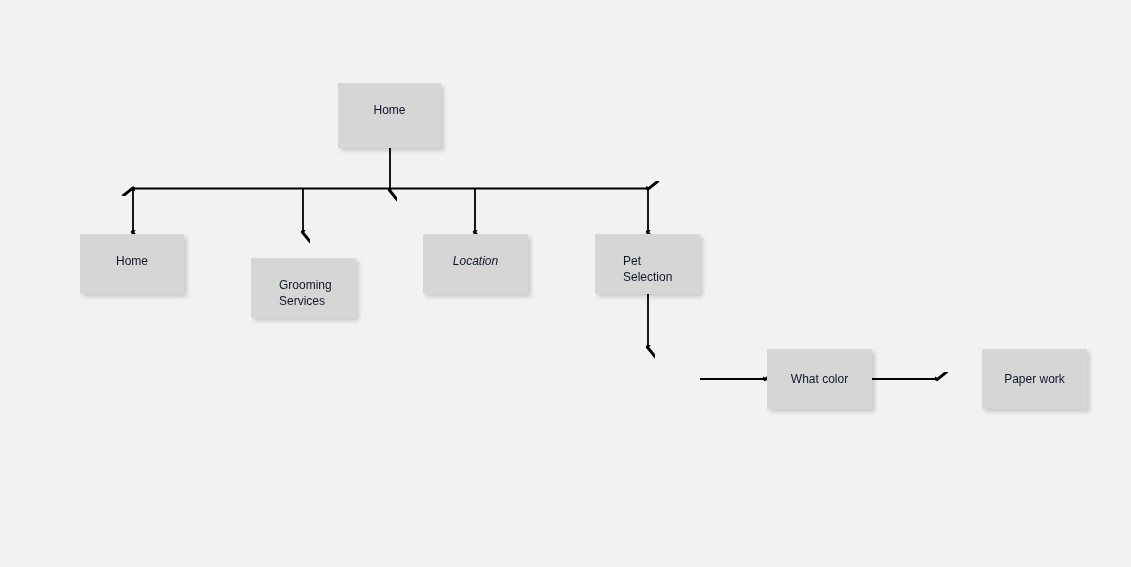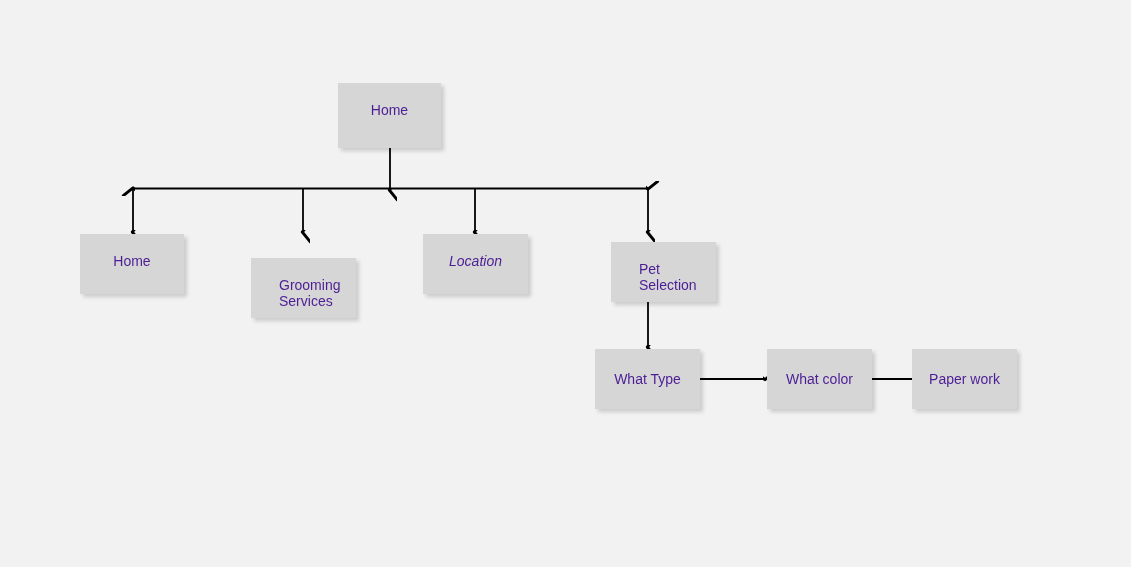--- a/index.html
+++ b/index.html
@@ -27,22 +27,22 @@
     pointer-events: none;
   }
   .node {
     position: absolute;
     background: #d6d6d6;
     box-shadow: 3px 3px 4px rgba(0,0,0,0.16);
     box-sizing: border-box;
   }
   .node .label {
     position: absolute;
-    color: #4c1d95;
-    font-size: 14px;
+    color: #0f172a;
+    font-size: 12px;
     line-height: 16px;
     white-space: pre-line;
   }
   
   .node.top-label .label {
     left: 28px;
     top: 19px;
   }
   .node.top-label.centered-label .label {
     left: 0;
@@ -100,30 +100,27 @@
 
   <div class="node top-label" style="left:251px; top:234px; width:105px; height:60px;margin-top:24px;">
     <span class="label">Grooming
 Services</span>
   </div>
 
   <div class="node top-label centered-label" style="left:423px; top:234px; width:105px; height:60px;font-style:italic;">
     <span class="label">Location</span>
   </div>
 
-  <div class="node top-label" style="left:595px; top:242px; width:105px; height:60px;margin-left:16px;">
+  <div class="node top-label" style="left:595px; top:234px; width:105px; height:60px;">
     <span class="label">Pet
 Selection</span>
   </div>
 
-  <div class="node mid-label" style="left:595px; top:349px; width:105px; height:60px;">
-    <span class="label">What Type</span>
-  </div>
 
   <div class="node mid-label" style="left:767px; top:349px; width:105px; height:60px;text-decoration:underline;">
     <span class="label">What color</span>
   </div>
 
-  <div class="node mid-label" style="left:912px; top:349px; width:105px; height:60px;">
+  <div class="node mid-label" style="left:982px; top:349px; width:105px; height:60px;">
     <span class="label">Paper work</span>
   </div>
 
 </div>
 
 </body></html>

